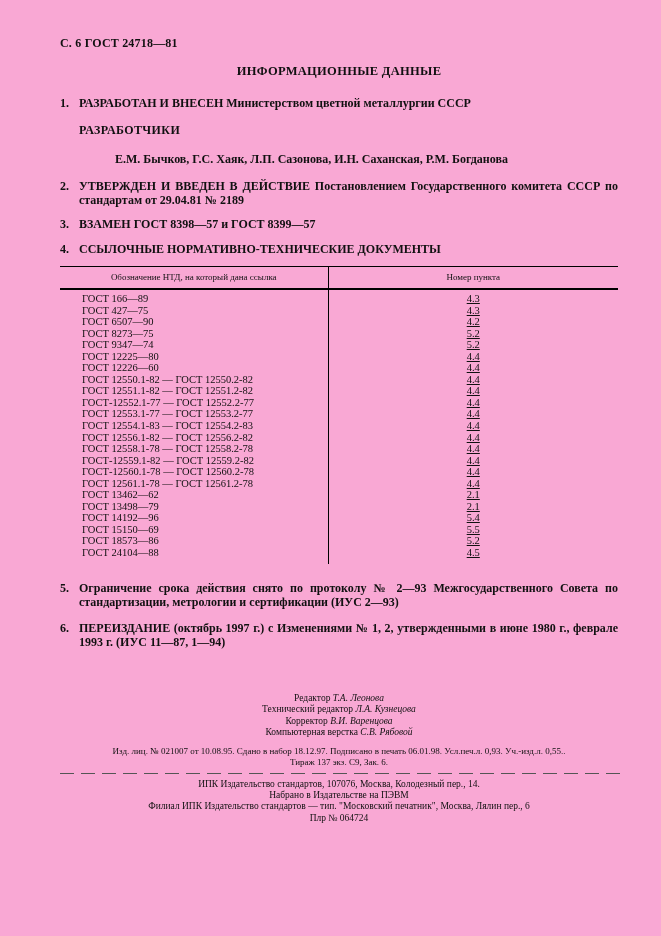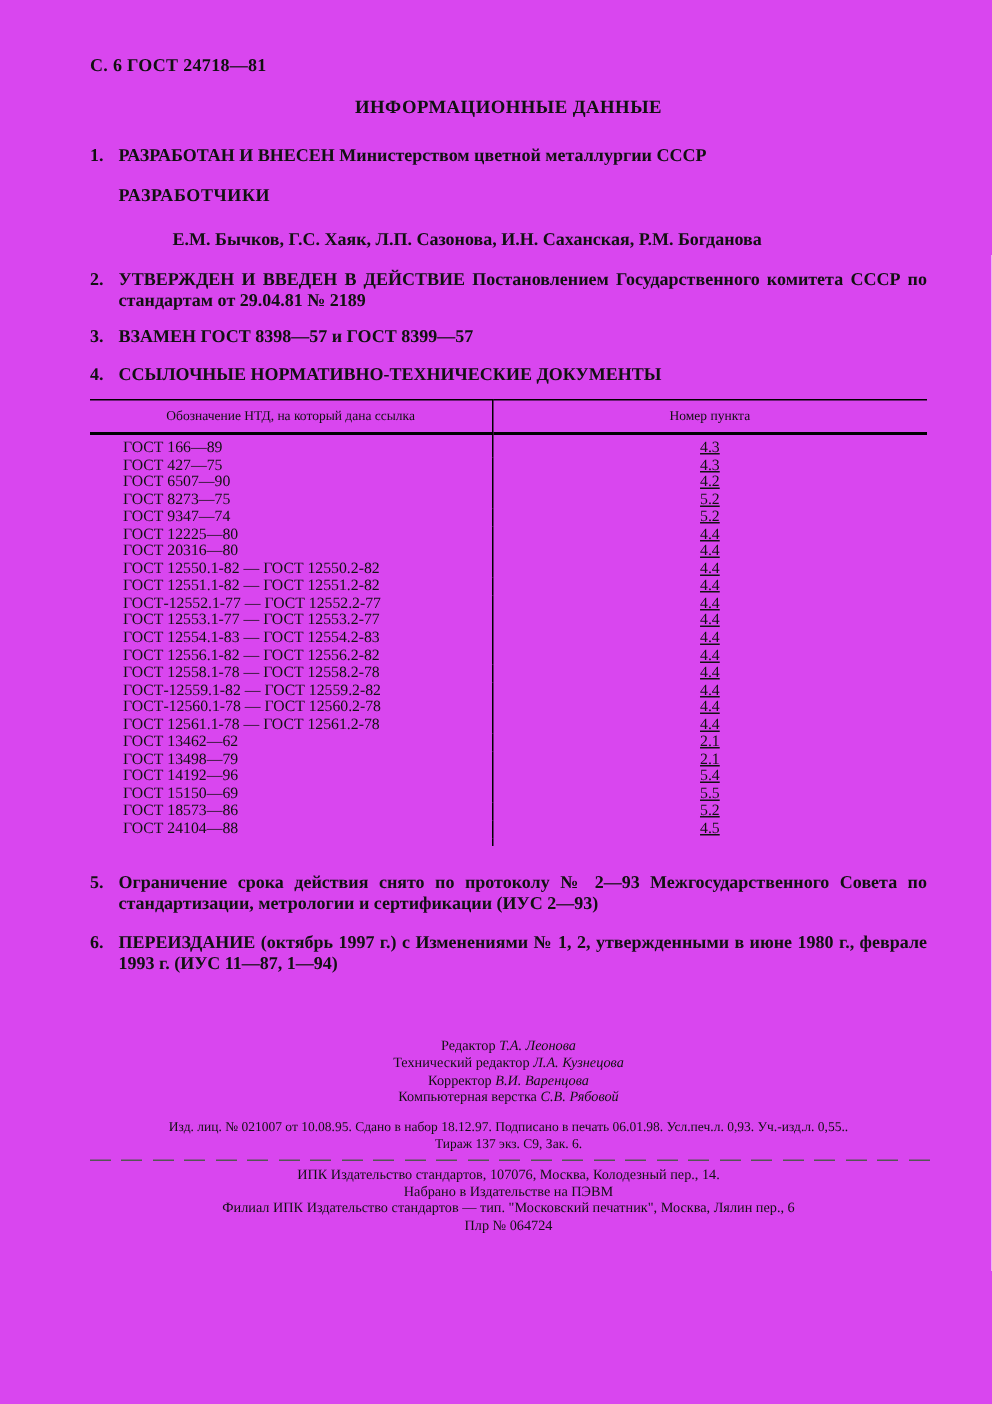--- a/index.html
+++ b/index.html
@@ -1,20 +1,20 @@
 <!DOCTYPE html>
 <html lang="ru"><head>
 <meta charset="utf-8">
 <style>
   html, body { margin:0; padding:0; background:#ffffff; }
   .page {
     position: relative;
     width: 661px; height: 936px;
     box-sizing: border-box;
-    background: #d946ef;
+    background: #f9a8d4;
     color: #111;
     font-family: "Liberation Serif", "DejaVu Serif", serif;
     padding: 36px 43px 0 60px;
     overflow: hidden;
   }
   .doc-header {
     font-size: 12px; font-weight: bold; letter-spacing: .2px;
   }
   .doc-title {
     text-align: center; font-size: 12.5px; font-weight: bold;
@@ -142,21 +142,21 @@
         </tr>
         <tr>
           <td class="c1">ГОСТ 9347—74</td>
           <td class="c2">5.2</td>
         </tr>
         <tr>
           <td class="c1">ГОСТ 12225—80</td>
           <td class="c2">4.4</td>
         </tr>
         <tr>
-          <td class="c1">ГОСТ 20316—80</td>
+          <td class="c1">ГОСТ 12226—60</td>
           <td class="c2">4.4</td>
         </tr>
         <tr>
           <td class="c1">ГОСТ 12550.1-82 — ГОСТ 12550.2-82</td>
           <td class="c2">4.4</td>
         </tr>
         <tr>
           <td class="c1">ГОСТ 12551.1-82 — ГОСТ 12551.2-82</td>
           <td class="c2">4.4</td>
         </tr>

